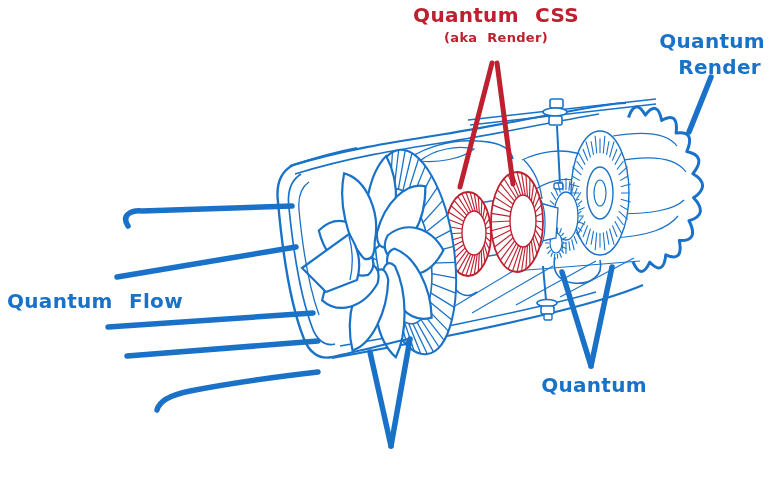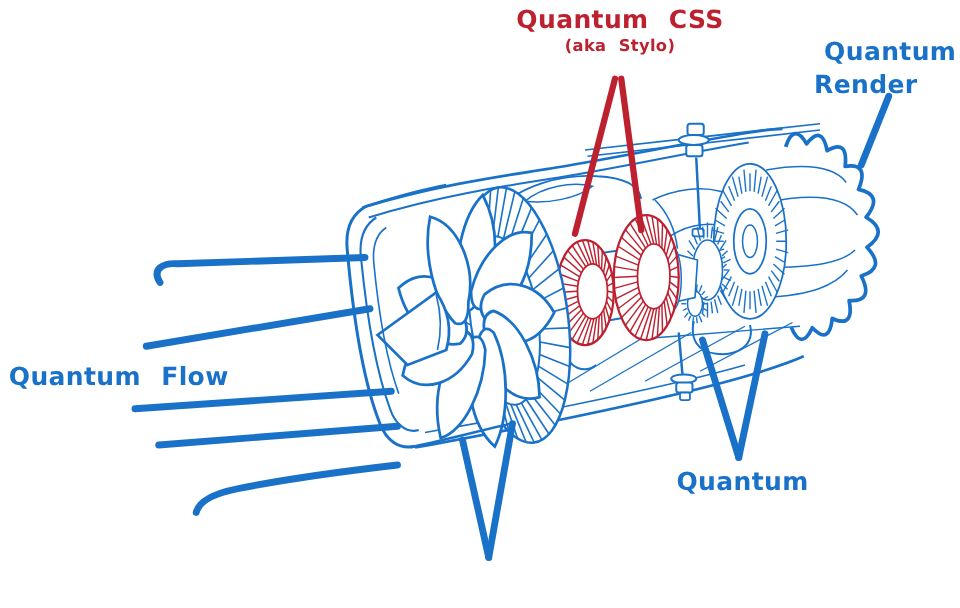--- a/index.html
+++ b/index.html
@@ -8,21 +8,21 @@
          font-family:"DejaVu Sans",sans-serif;border-radius:26px;}
   #engine-svg{position:absolute;left:0;top:0;}
   .lbl{position:absolute;font-family:"DejaVu Sans",sans-serif;font-weight:bold;
        color:var(--blue);font-size:20px;letter-spacing:.3px;word-spacing:9px;
        white-space:nowrap;line-height:26px;}
   .lbl-css{left:391px;top:2px;width:210px;text-align:center;color:var(--red);}
   .lbl-css-sub{left:391px;top:30px;width:210px;text-align:center;color:var(--red);
                font-size:13px;word-spacing:5px;line-height:16px;}
   .lbl-render{right:0;top:28px;width:170px;text-align:right;}
   .lbl-render .l1{padding-right:3px;}
-  .lbl-render .l2{padding-right:34px;}
+  .lbl-render .l2{padding-right:7px;}
   .lbl-flow{left:7px;top:288px;text-align:right;}
   .lbl-dom{left:299px;top:457px;width:240px;text-align:center;}
   .lbl-comp{left:504px;top:372px;width:180px;text-align:center;}
 </style>
 </head>
 <body>
 
 <div id="stage">
 
   <svg id="engine-svg" width="768" height="486" viewBox="0 0 768 486" role="img">
@@ -334,21 +334,21 @@
       <path class="red-line" d="M 513 184 L 497 63" fill="none" stroke-width="5" stroke="#bd2130"></path>
       <path d="M 711 77 L 689 132" fill="none" stroke-width="5.5" stroke="#1a72c8"></path>
       <path d="M 370 352 L 391 446" fill="none" stroke-width="5.5" stroke="#1a72c8"></path>
       <path d="M 410 339 L 391 446" fill="none" stroke-width="5.5" stroke="#1a72c8"></path>
       <path d="M 562 272 L 591 366" fill="none" stroke-width="5.5" stroke="#1a72c8"></path>
       <path d="M 612 267 L 591 366" fill="none" stroke-width="5.5" stroke="#1a72c8"></path>
     </g>
   </svg>
 
   <div class="lbl lbl-css">Quantum CSS</div>
-  <div class="lbl lbl-css-sub">(aka Stylo)</div>
+  <div class="lbl lbl-css-sub">(aka Render)</div>
   <div class="lbl lbl-render">
     <div class="l1">Quantum</div>
     <div class="l2">Render</div>
   </div>
   <div class="lbl lbl-flow">Quantum Flow</div>
   <div class="lbl lbl-comp">
     <div>Quantum</div>
   </div>
 </div>
 

